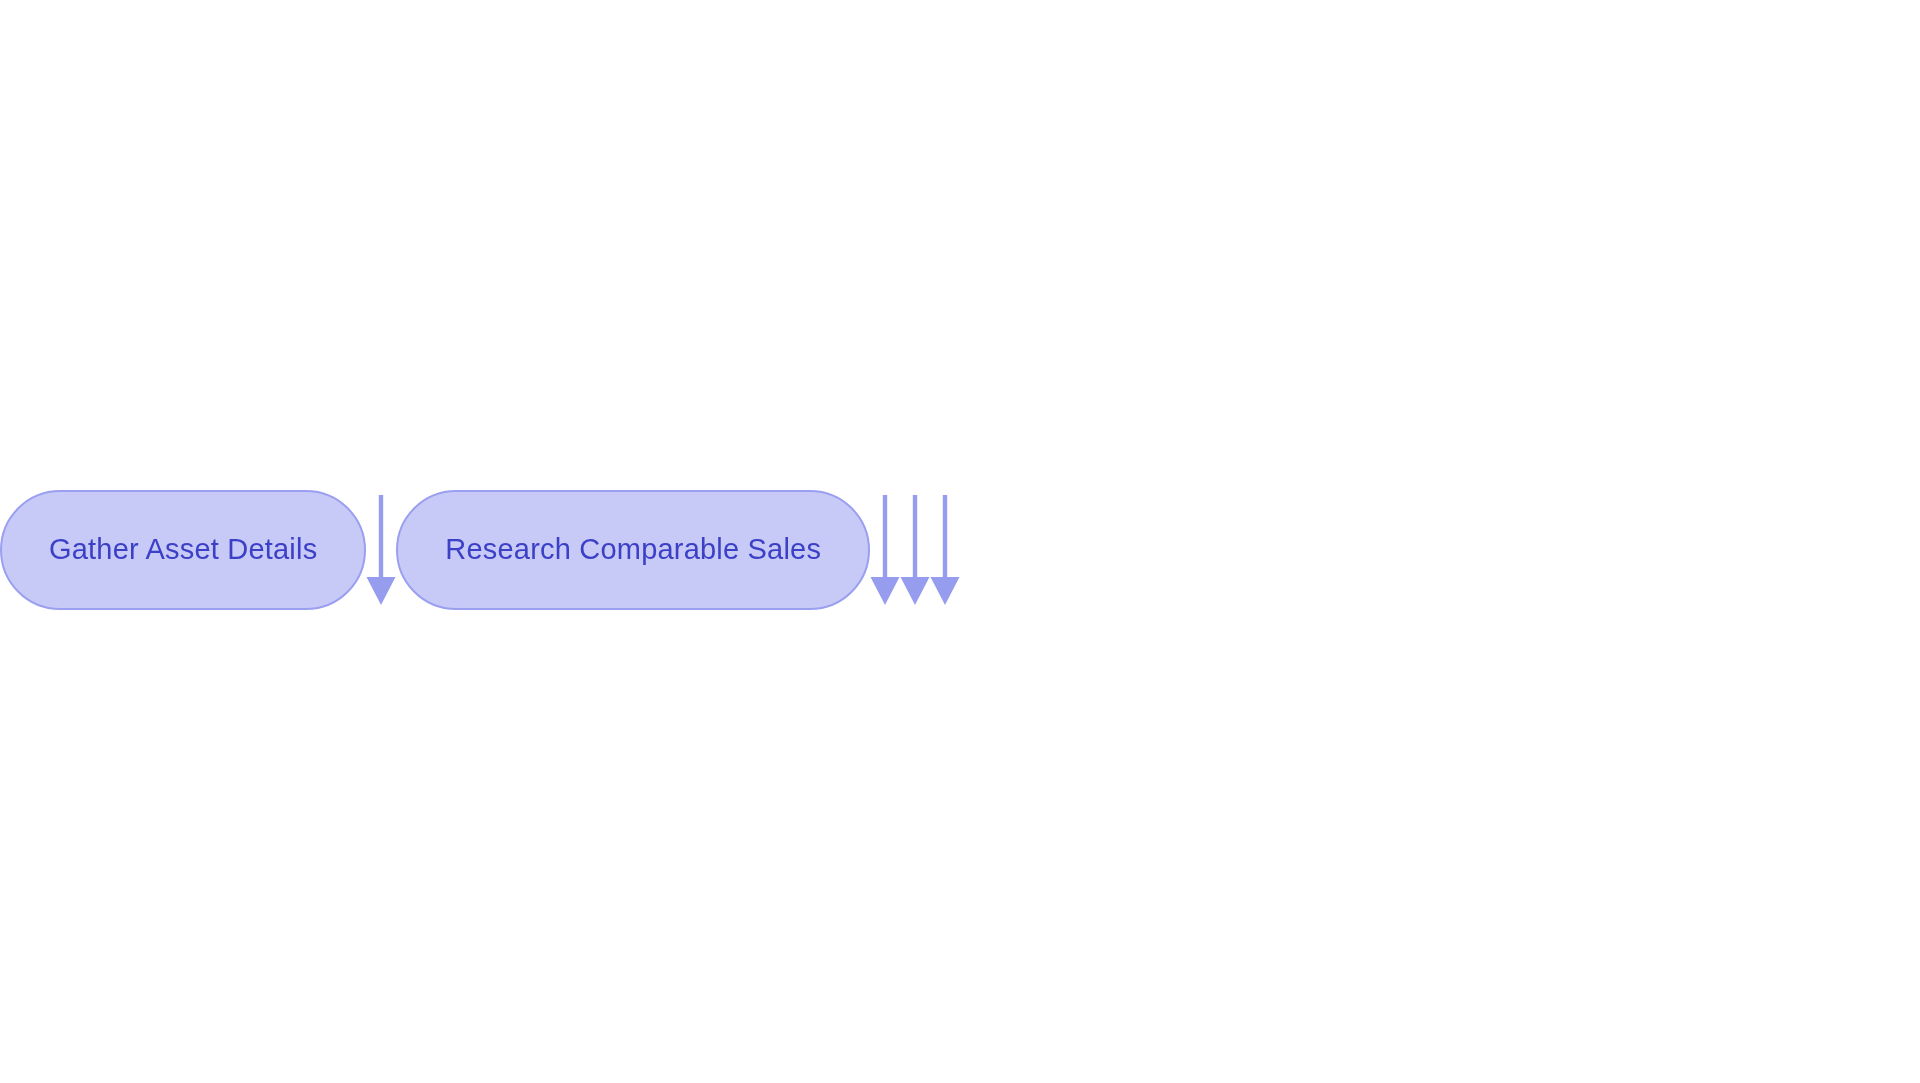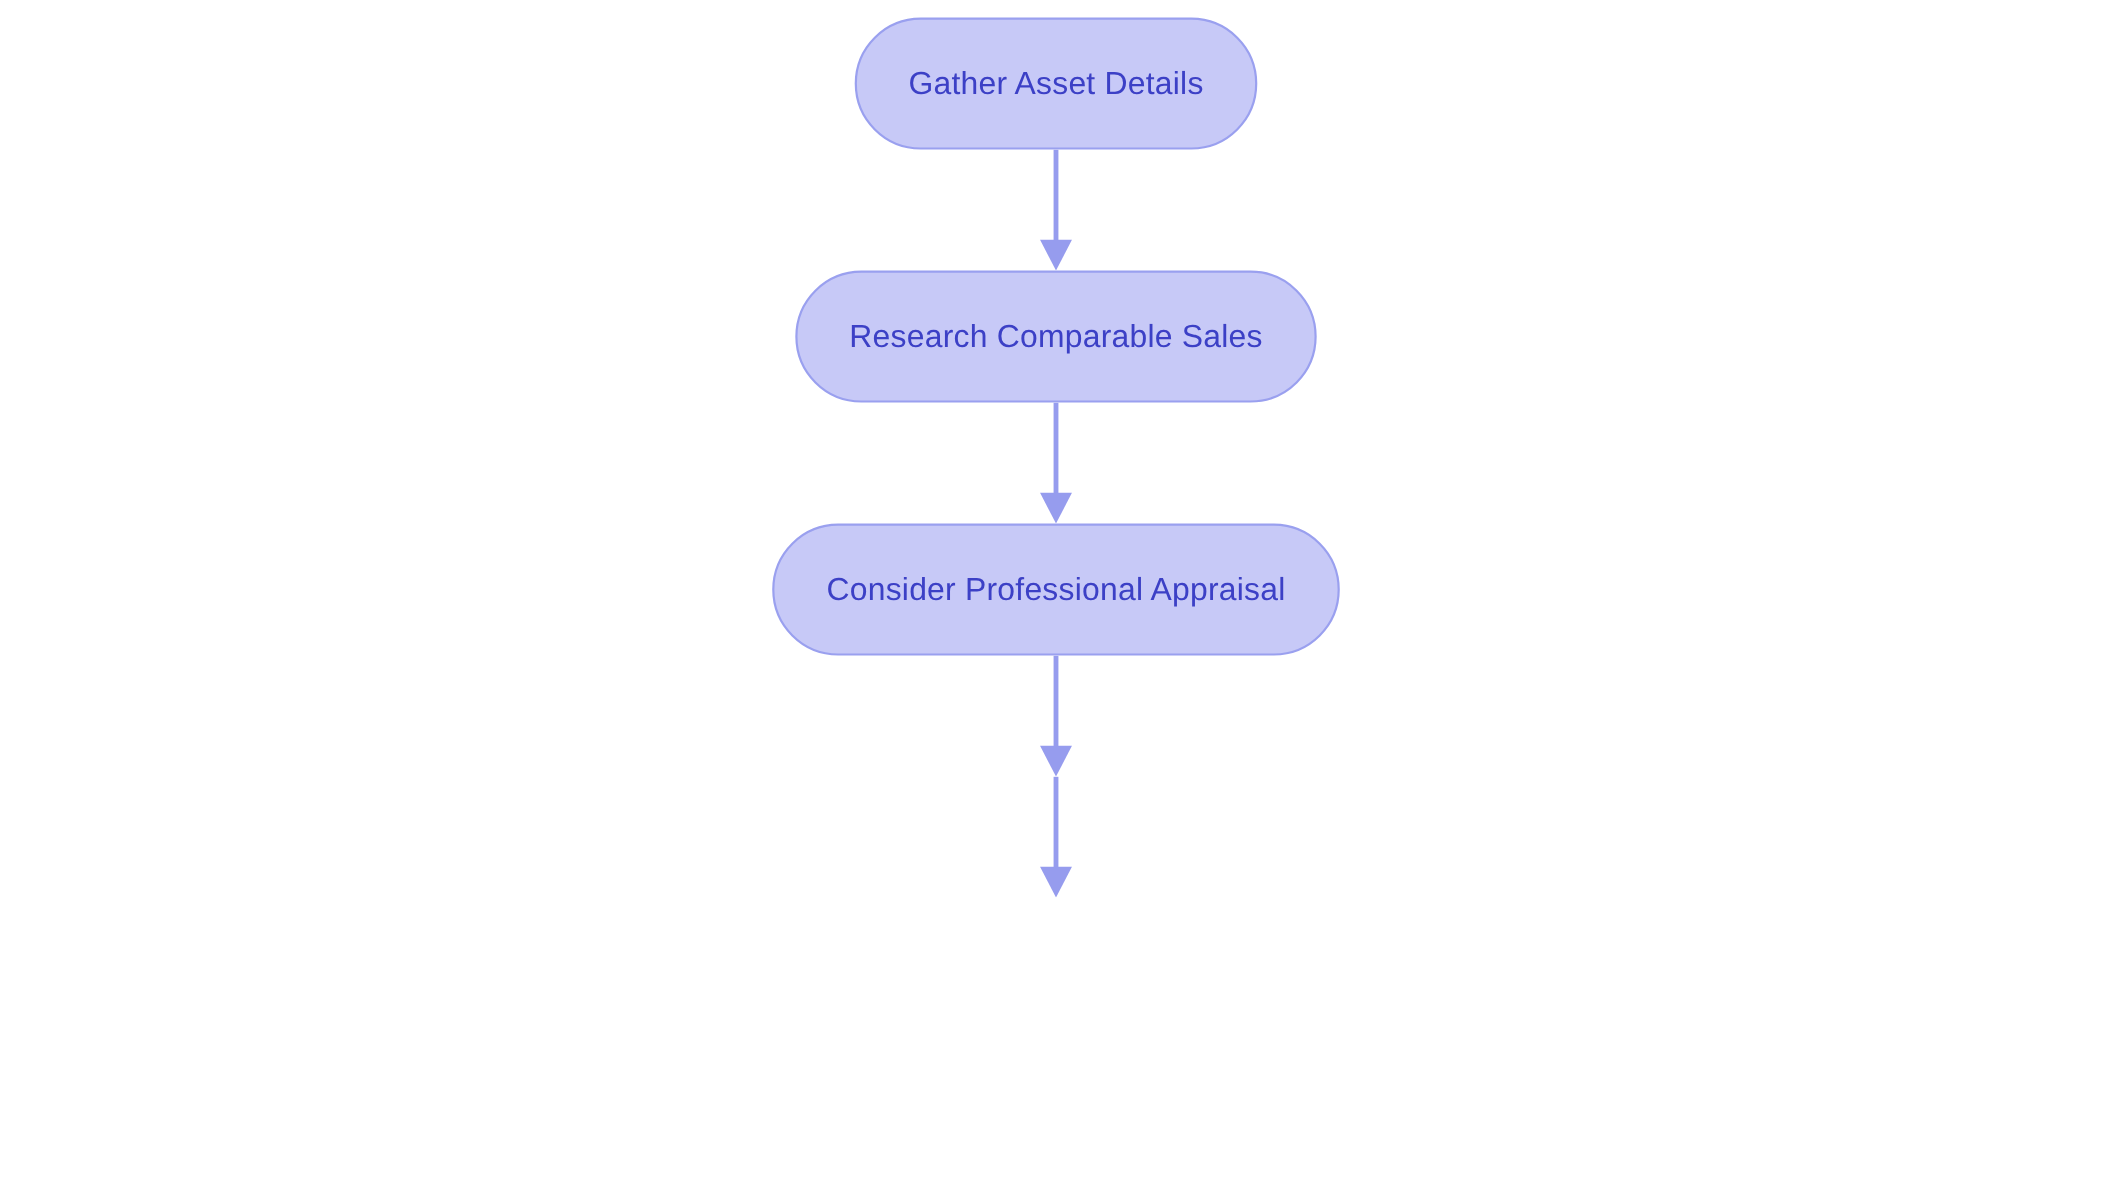--- a/index.html
+++ b/index.html
@@ -14,21 +14,21 @@
     margin: 0;
     padding: 0;
     background: var(--page-bg);
     font-family: "Liberation Sans", sans-serif;
   }
   .canvas {
     width: 1920px;
     height: 1083px;
     background: var(--page-bg);
     display: flex;
-    flex-direction: column;
+    flex-direction: row;
     align-items: center;
     padding-top: 16px;
     overflow: hidden;
   }
   .node {
     height: 120px;
     min-height: 120px;
     padding: 0 47px;
     border-radius: 60px;
     background: var(--node-fill);
@@ -66,23 +66,20 @@
 
   <div class="node">
     <span class="node-label">Research Comparable Sales</span>
   </div>
 
   <svg class="arrow" width="30" height="110" viewBox="0 0 30 110" xmlns="http://www.w3.org/2000/svg">
     <rect x="12.8" y="0" width="4.4" height="84" fill="currentColor"></rect>
     <polygon points="0.5,82 29.5,82 15,110" fill="currentColor"></polygon>
   </svg>
 
-  <div class="node">
-    <span class="node-label">Consider Professional Appraisal</span>
-  </div>
 
   <svg class="arrow" width="30" height="110" viewBox="0 0 30 110" xmlns="http://www.w3.org/2000/svg">
     <rect x="12.8" y="0" width="4.4" height="84" fill="currentColor"></rect>
     <polygon points="0.5,82 29.5,82 15,110" fill="currentColor"></polygon>
   </svg>
 
 
   <svg class="arrow" width="30" height="110" viewBox="0 0 30 110" xmlns="http://www.w3.org/2000/svg">
     <rect x="12.8" y="0" width="4.4" height="84" fill="currentColor"></rect>
     <polygon points="0.5,82 29.5,82 15,110" fill="currentColor"></polygon>

